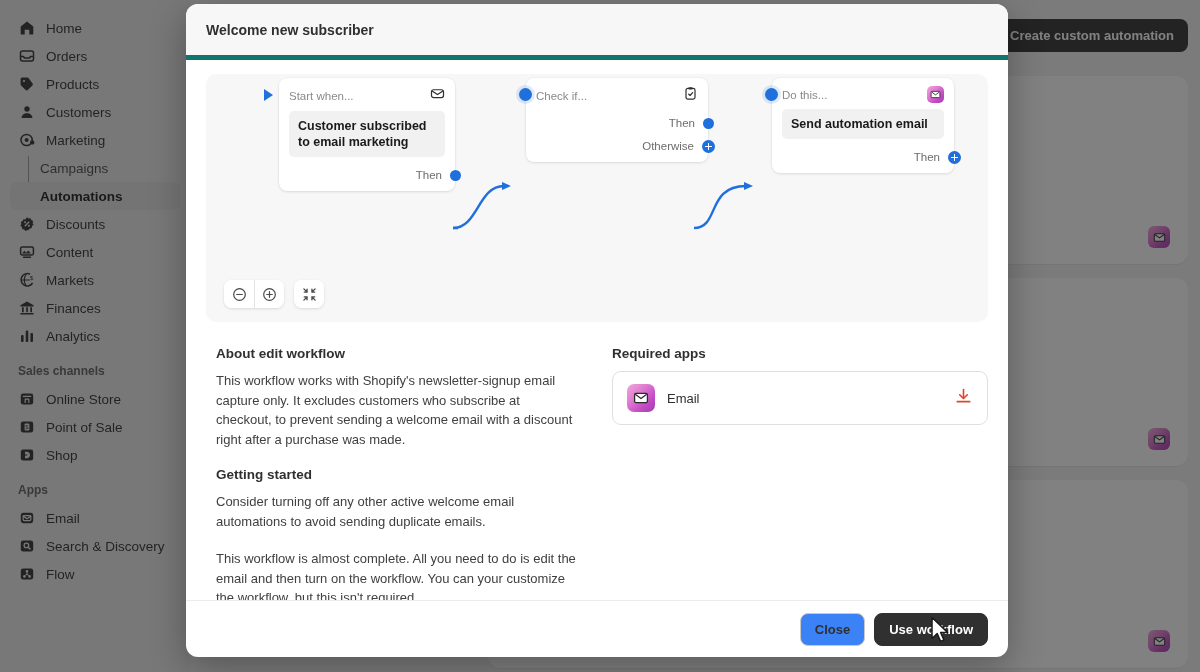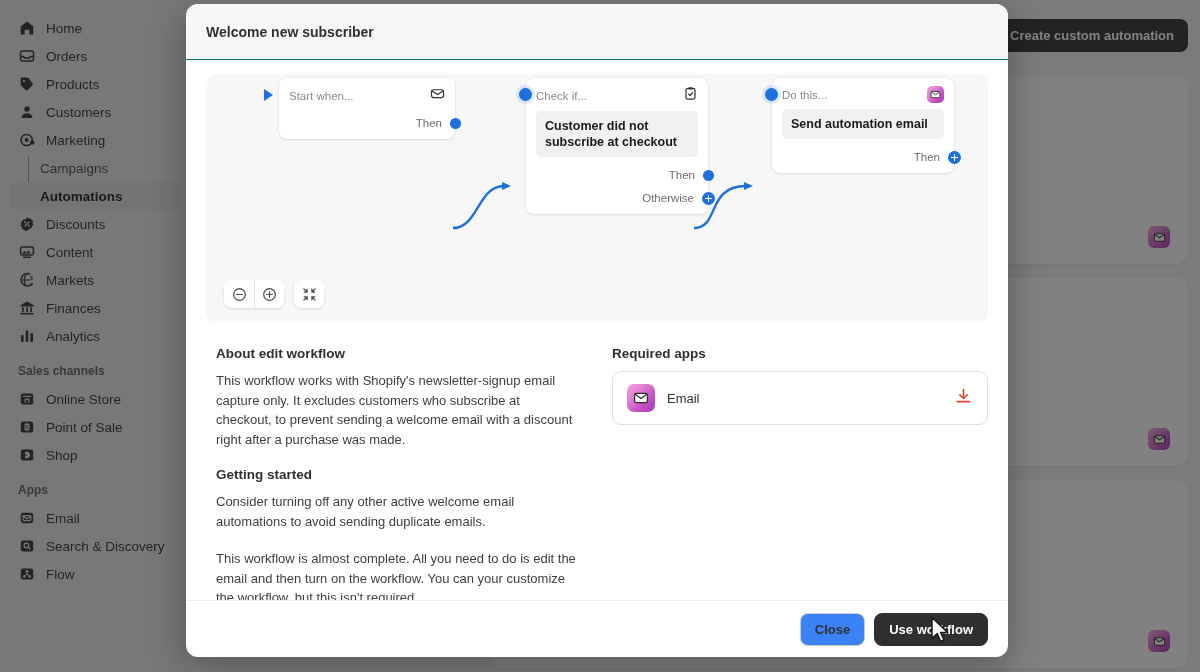--- a/index.html
+++ b/index.html
@@ -103,21 +103,21 @@
     width: 822px; height: 653px;
     background: #fff;
     border-radius: 12px;
     box-shadow: 0 10px 36px rgba(0,0,0,.30);
     display: flex; flex-direction: column;
     overflow: hidden;
   }
   .modal-header {
     height: 56px; flex: 0 0 56px;
     background: #f7f7f7;
-    border-bottom: 1px solid #0f766e;
+    border-bottom: 5px solid #0f766e;
     display: flex; align-items: center;
     padding: 0 20px;
   }
   .modal-title { font-size: 14px; font-weight: 650; color: #303030; }
 
   .modal-body {
     flex: 1; overflow: hidden;
     padding: 14px 20px 0 20px;
   }
 
@@ -483,39 +483,39 @@
         <span class="start-tri"></span>
         <div class="row-top">
           <span class="kicker">Start when...</span>
           <span>
             <svg width="15" height="15" viewBox="0 0 16 16">
                 <rect x="1.6" y="4" width="12.8" height="8.4" rx="2.2" fill="none" stroke="#303030" stroke-width="1.3"></rect>
                 <path d="M2.6 5.6 8 9.1l5.4-3.5" fill="none" stroke="#303030" stroke-width="1.3" stroke-linecap="round"></path>
               </svg>
           </span>
         </div>
+        <div class="body">Customer subscribed to email marketing</div>
         <div class="branch">
           <span>Then</span>
           <span class="dot-blue" style="margin-right:-16px;"></span>
         </div>
       </div>
 
       <div class="wf-node" style="left:320px; top:4px; width:182px;">
         <span class="in-dot"></span>
         <div class="row-top">
           <span class="kicker">Check if...</span>
           <span>
             <svg width="15" height="15" viewBox="0 0 16 16">
                 <rect x="3.2" y="2.6" width="9.6" height="11.4" rx="2" fill="none" stroke="#303030" stroke-width="1.3"></rect>
                 <rect x="5.8" y="1.2" width="4.4" height="2.6" rx="1" fill="#303030"></rect>
                 <path d="M6 8.6l1.5 1.5 2.8-3" fill="none" stroke="#303030" stroke-width="1.3" stroke-linecap="round" stroke-linejoin="round"></path>
               </svg>
           </span>
         </div>
-        <div class="body">Customer did not subscribe at checkout</div>
         <div class="branch">
           <span>Then</span>
           <span class="dot-blue" style="margin-right:-16px;"></span>
         </div>
         <div class="branch" style="margin-top:9px;">
           <span>Otherwise</span>
           <span class="plus-blue" style="margin-right:-17px;"></span>
         </div>
       </div>
 

